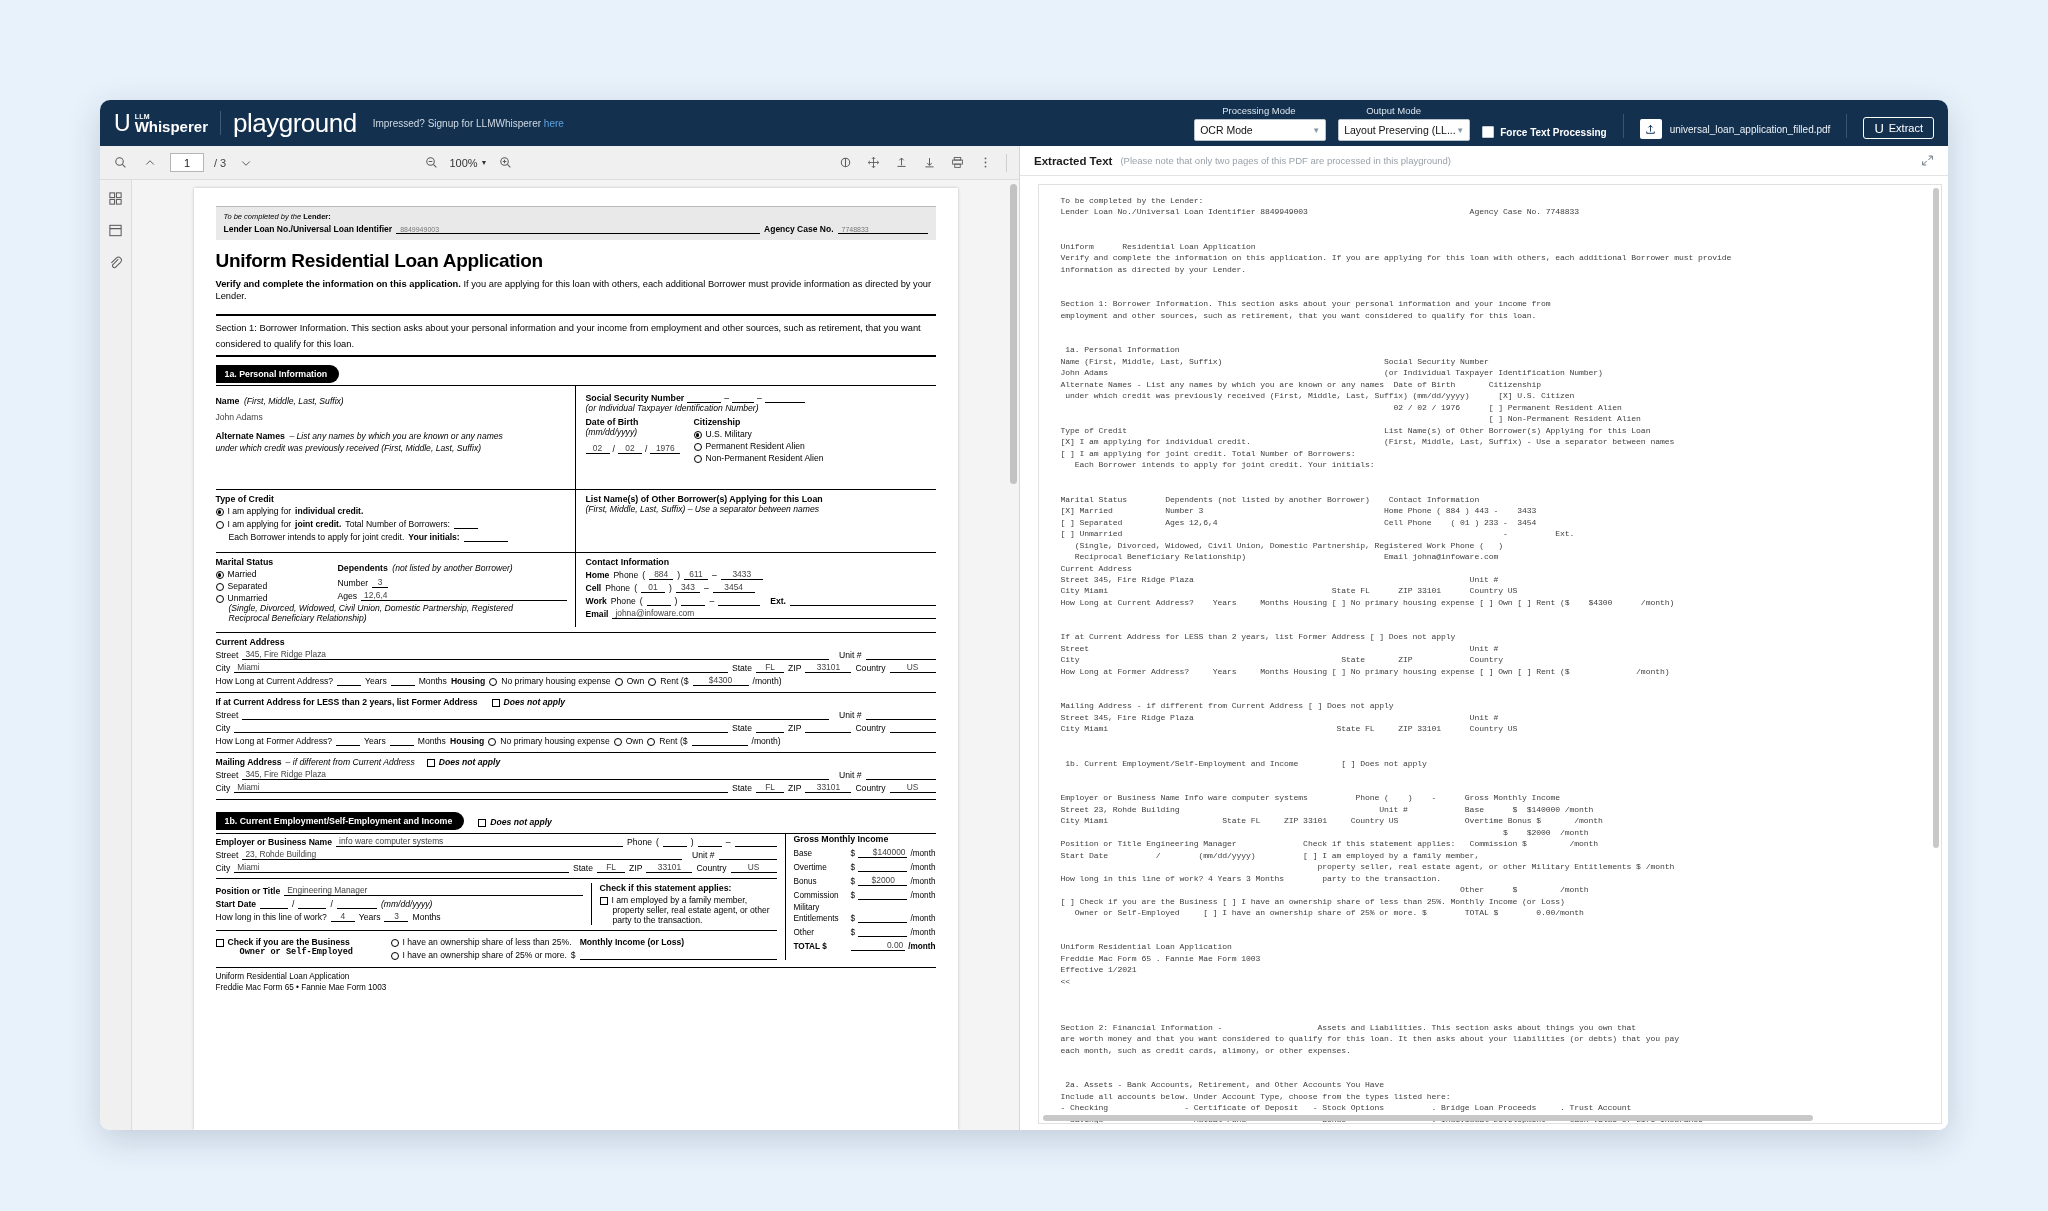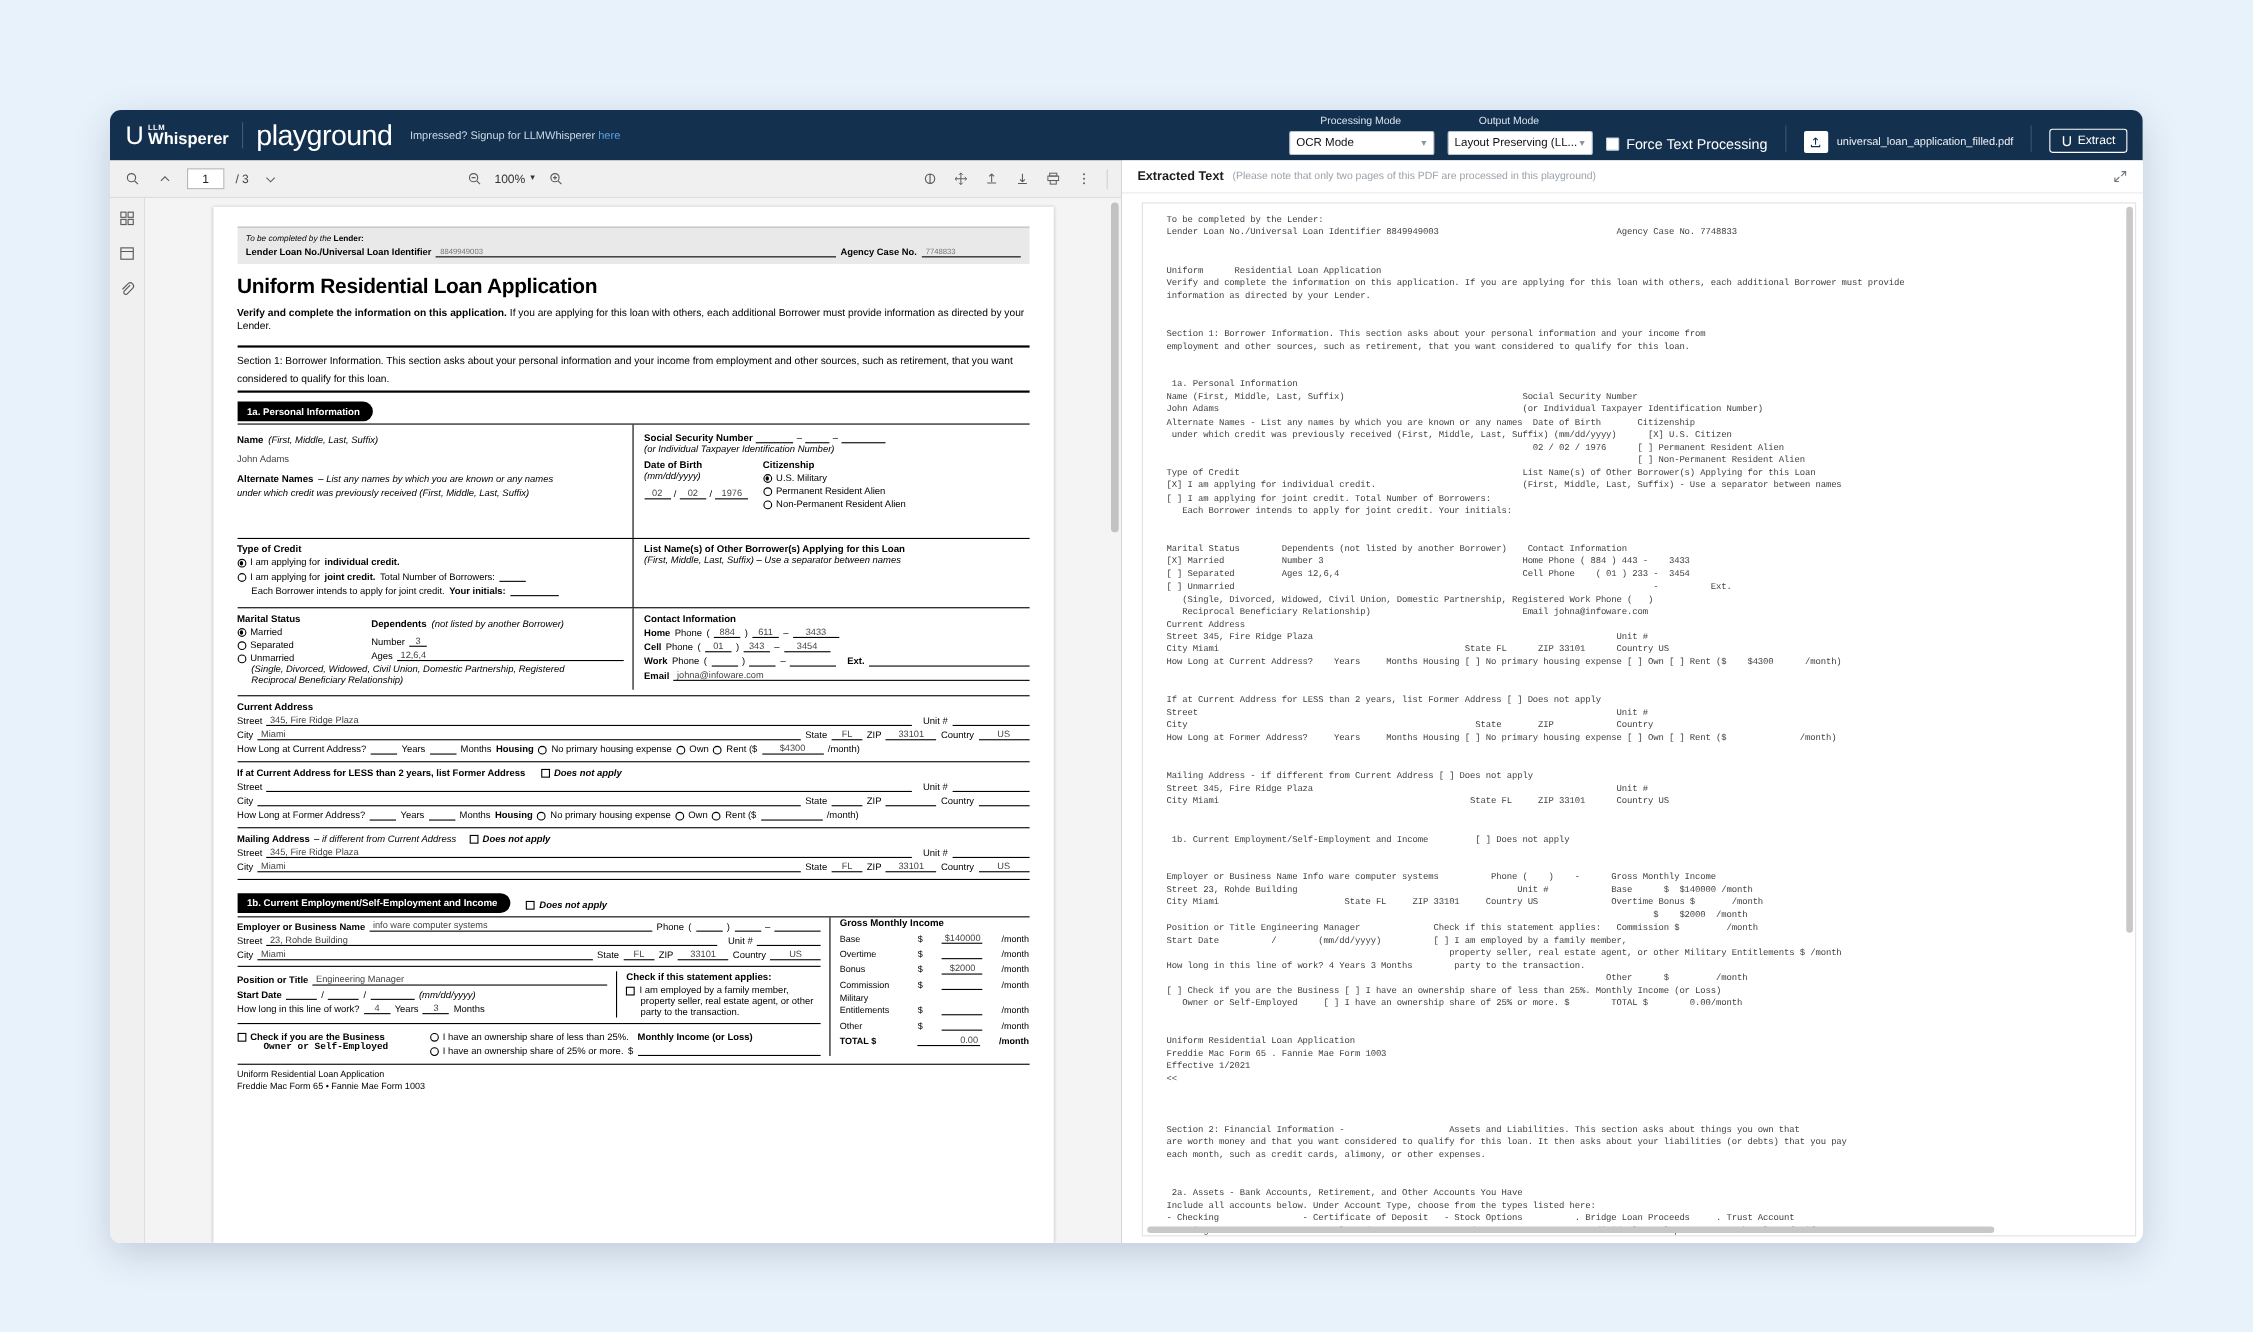--- a/index.html
+++ b/index.html
@@ -34,21 +34,21 @@
   .field-group { display:flex; flex-direction:column; gap:3px; }
   .field-label { font-size:9.5px; color:#dbe4ee;padding-left:28px; }
   .select-box {
     width:132px; height:22px; background:#fff; color:#111; border:1px solid #b9c3cd;
     border-radius:2px; font-size:10.5px; display:flex; align-items:center;
     padding:0 5px; position:relative; white-space:nowrap; overflow:hidden;
   }
   .select-box .caret { margin-left:auto; color:#8a96a3; font-size:8px; }
   .chk-wrap { display:flex; align-items:center; gap:6px; padding-bottom:3px; }
   .chk-sq { width:12px; height:12px; background:#fff; border:1px solid #c2ccd6; border-radius:1px; }
-  .chk-lbl { font-size:13px; color:#fff; }
+  .chk-lbl { font-size:10px; color:#fff;font-weight:bold; }
   .vdiv { width:1px; height:24px; background:#3a5572; margin:0 4px 3px 4px; }
   .file-chip { display:flex; align-items:center; gap:8px; padding-bottom:2px; }
   .dl-btn {
     width:22px; height:20px; background:#fff; border-radius:2px;
     display:flex; align-items:center; justify-content:center; color:#13314f;
   }
   .file-name { font-size:10px; color:#edf2f7; }
   .extract-btn {
     height:22px; border:1px solid #fff; border-radius:3px; background:transparent;
     color:#fff; font-size:11px; display:flex; align-items:center; gap:5px;
@@ -114,21 +114,21 @@
   .radio { width:8px; height:8px; border:1.3px solid #000; border-radius:50%; display:inline-block; position:relative; flex:0 0 auto; }
   .radio.on::after { content:""; position:absolute; inset:1.4px; background:#000; border-radius:50%; }
   .sqbox { width:8px; height:8px; border:1.3px solid #000; display:inline-block; flex:0 0 auto; }
   .hr-thin { border-top:1px solid #000; margin:5px 0 4px 0; }
   .hr-thick { border-top:1.8px solid #000; margin:6px 0 4px 0; }
   .ul-in { border-bottom:1px solid #000; min-width:24px; font-size:8.4px; color:#444; text-align:center; padding:0 3px; }
   .ul-grow { border-bottom:1px solid #000; flex:1; font-size:8.4px; color:#444; padding-left:3px; }
   .income-grid { display:flex; border-top:1.6px solid #000; }
   .inc-left { flex:1; padding-right:8px; border-right:1px solid #000; }
   .inc-right { flex:0 0 150px; padding-left:8px; }
-  .inc-row { display:flex; align-items:flex-end; font-size:8.2px; gap:17px; margin-top:3px; }
+  .inc-row { display:flex; align-items:flex-end; font-size:8.2px; gap:3px; margin-top:3px; }
   .foot-note { font-size:8.2px; margin-top:7px; line-height:1.3; border-top:1.6px solid #000; padding-top:4px; }
   
   .ext-pane { flex:1; display:flex; flex-direction:column; background:#fff; min-width:0; }
   .ext-head {
     height:30px; display:flex; align-items:center; padding:0 14px; gap:8px;
     border-bottom:1px solid #e3e3e3; background:#fff; flex:0 0 auto;
   }
   .ext-title { font-size:11.5px; font-weight:bold; color:#1d1d1d; }
   .ext-note { font-size:9.5px; color:#9aa2aa; }
   .ext-expand { margin-left:auto; color:#6b7680; cursor:pointer; display:flex; }

